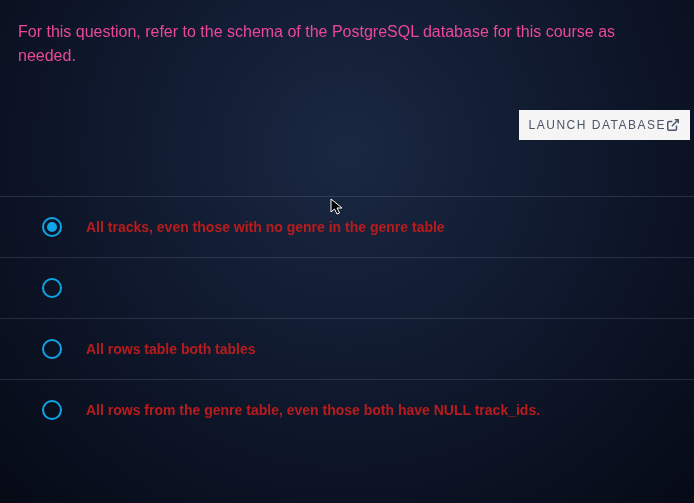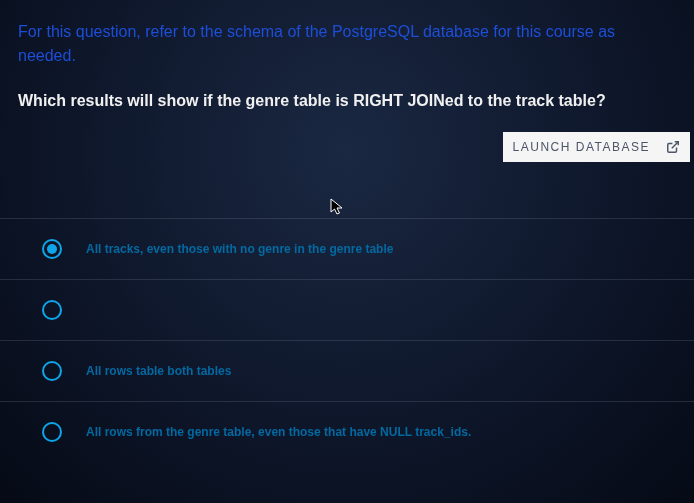--- a/index.html
+++ b/index.html
@@ -15,21 +15,21 @@
       color: #e8e8e8;
       overflow: hidden;
       position: relative;
     }
     .question-container {
       padding: 20px 18px 0 18px;
     }
     .context-text {
       font-size: 16px;
       line-height: 1.5;
-      color: #1d4ed8;
+      color: #ec4899;
       margin-bottom: 22px;
     }
     .question-text {
       font-size: 16px;
       font-weight: bold;
       color: #f0f0f0;
       line-height: 1.4;
     }
     .launch-button-wrap {
       display: flex;
@@ -39,21 +39,21 @@
     .launch-button {
       background: #f5f5f5;
       color: #4a5568;
       font-size: 12px;
       letter-spacing: 1.5px;
       padding: 8px 10px;
       border: none;
       cursor: pointer;
       display: flex;
       align-items: center;
-      gap: 16px;
+      gap: 0;
       font-weight: 500;
     }
     .external-icon {
       width: 14px;
       height: 14px;
     }
     .cursor {
       position: absolute;
       left: 330px;
       top: 198px;
@@ -89,31 +89,30 @@
       width: 10px;
       height: 10px;
       background: #0ea5e9;
       border-radius: 50%;
       display: none;
     }
     .radio-outer.selected .radio-inner {
       display: block;
     }
     .option-text {
-      font-size: 12px;
+      font-size: 14px;
       font-weight: bold;
-      color: #0369a1;
+      color: #b91c1c;
     }
   </style>
 </head>
 <body>
 
 <div class="question-container">
   <p class="context-text">For this question, refer to the schema of the PostgreSQL database for this course as needed.</p>
-  <p class="question-text">Which results will show if the genre table is RIGHT JOINed to the track table?</p>
 </div>
 
 <div class="launch-button-wrap">
   <button class="launch-button">
     <span>LAUNCH DATABASE</span>
     <svg class="external-icon" viewBox="0 0 24 24" fill="none" stroke="#4a5568" stroke-width="2.5">
       <path d="M18 13v6a2 2 0 0 1-2 2H5a2 2 0 0 1-2-2V8a2 2 0 0 1 2-2h6"></path>
       <polyline points="15 3 21 3 21 9"></polyline>
       <line x1="10" y1="14" x2="21" y2="3"></line>
     </svg>
@@ -142,15 +141,15 @@
     <div class="radio-outer">
       
     </div>
     <span class="option-text">All rows table both tables</span>
   </div>
 
   <div class="option-row">
     <div class="radio-outer">
       
     </div>
-    <span class="option-text">All rows from the genre table, even those that have NULL track_ids.</span>
+    <span class="option-text">All rows from the genre table, even those both have NULL track_ids.</span>
   </div>
 </div>
 
 </body></html>

